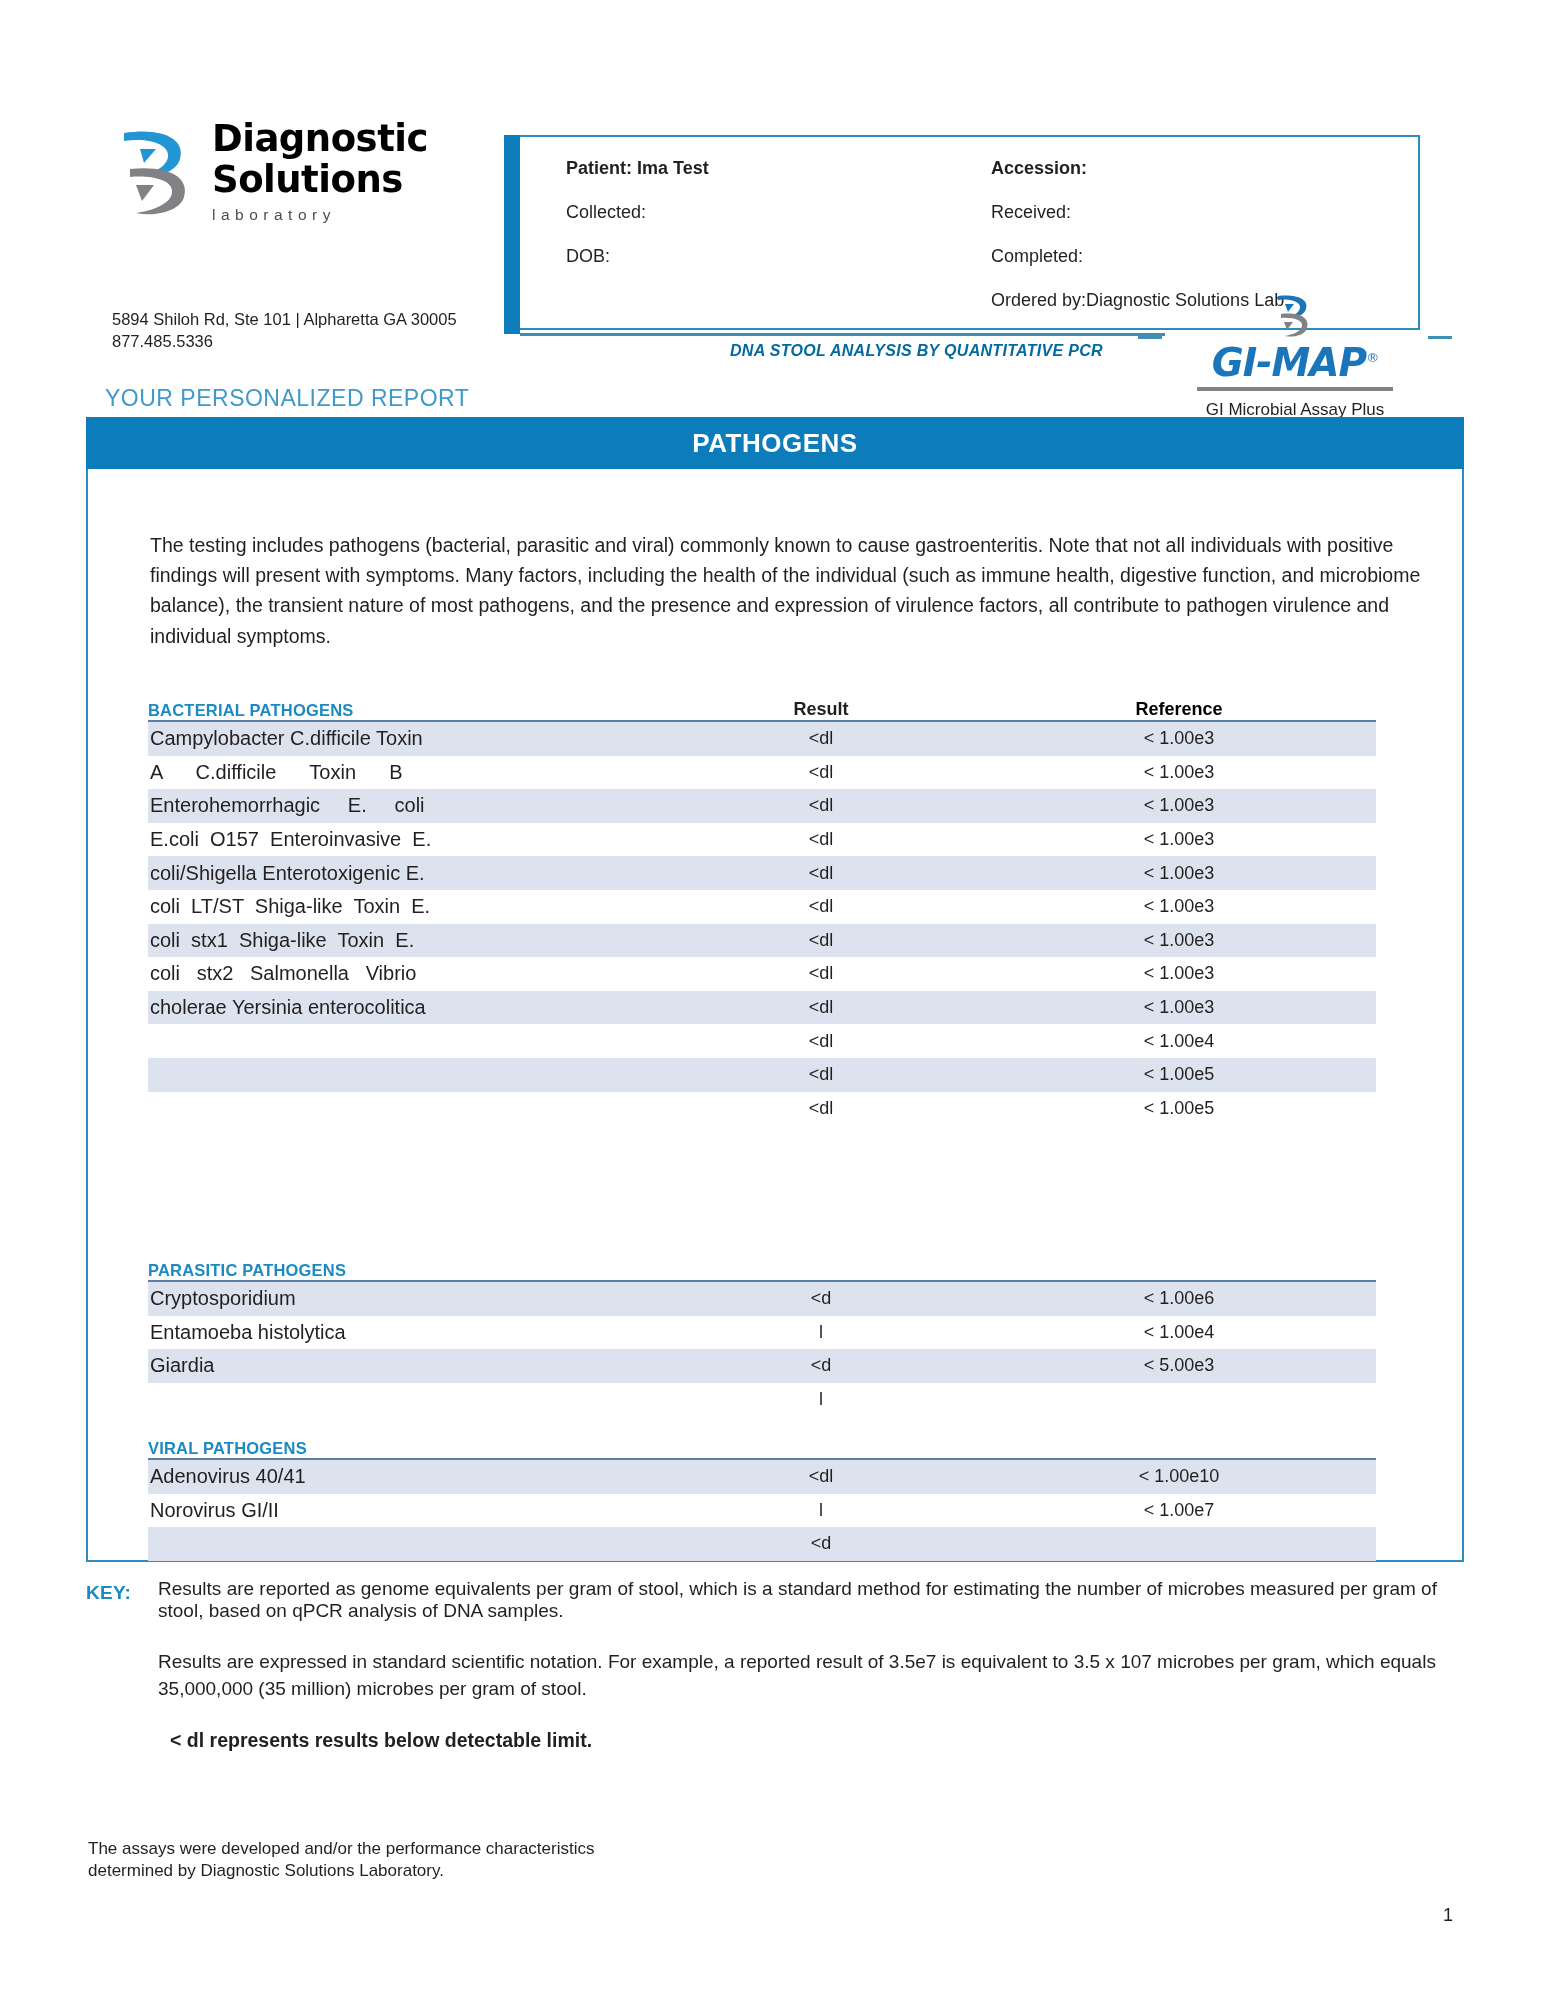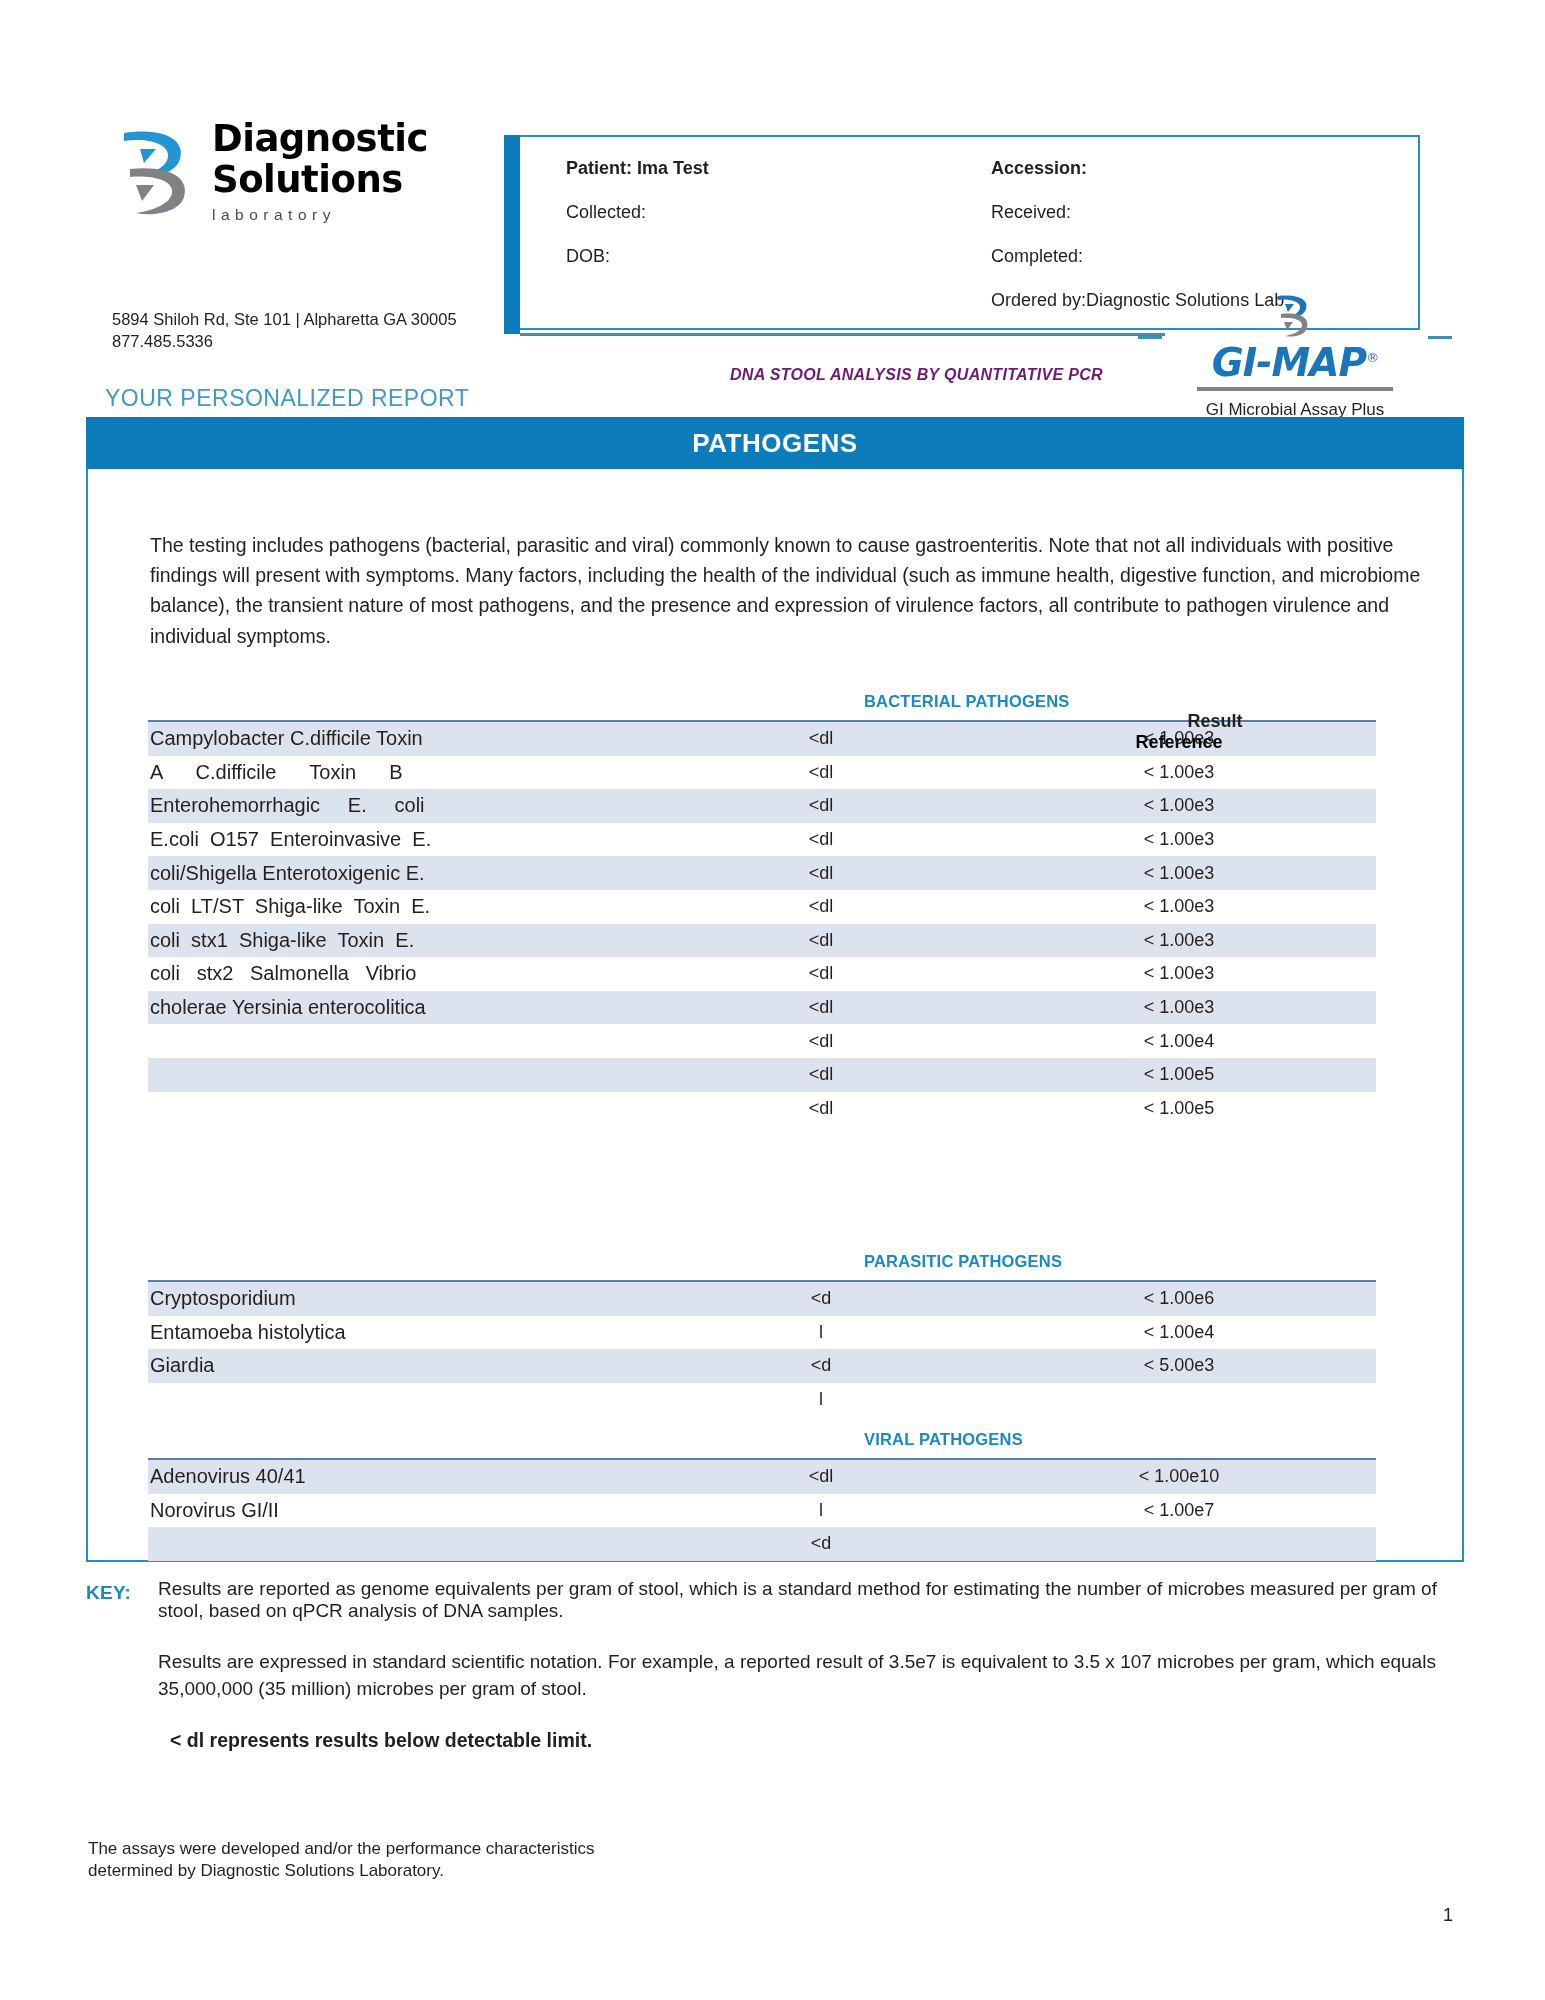--- a/index.html
+++ b/index.html
@@ -108,22 +108,21 @@
     background: #3f8fb5;
   }
   .dna-text {
     position: absolute;
     left: 730px;
     top: 342px;
     font-size: 16px;
     font-style: italic;
     font-weight: 600;
     letter-spacing: 0.3px;
-    color: #701a75;
-    margin-top: 24px;
+    color: #0369a1;
   }
 
   .gimap {
     position: absolute;
     left: 1160px;
     top: 292px;
     width: 270px;
     text-align: center;
   }
   .gimap-row { display: flex; align-items: center; justify-content: center; flex-direction: column; }
@@ -209,21 +208,20 @@
     color: #231f20;
   }
 
   
   .tbl { position: absolute; left: 148px; width: 1228px; }
   .tbl-head {
     display: flex;
     align-items: flex-end;
     height: 30px;
     border-bottom: 2.5px solid #5b7fa6;
-    flex-direction: column;
   }
   .th-cat {
     width: 512px;
     font-size: 16.5px;
     font-weight: bold;
     color: #1b89c4;
     letter-spacing: 0.2px;
   }
   .th-res {
     width: 322px;

